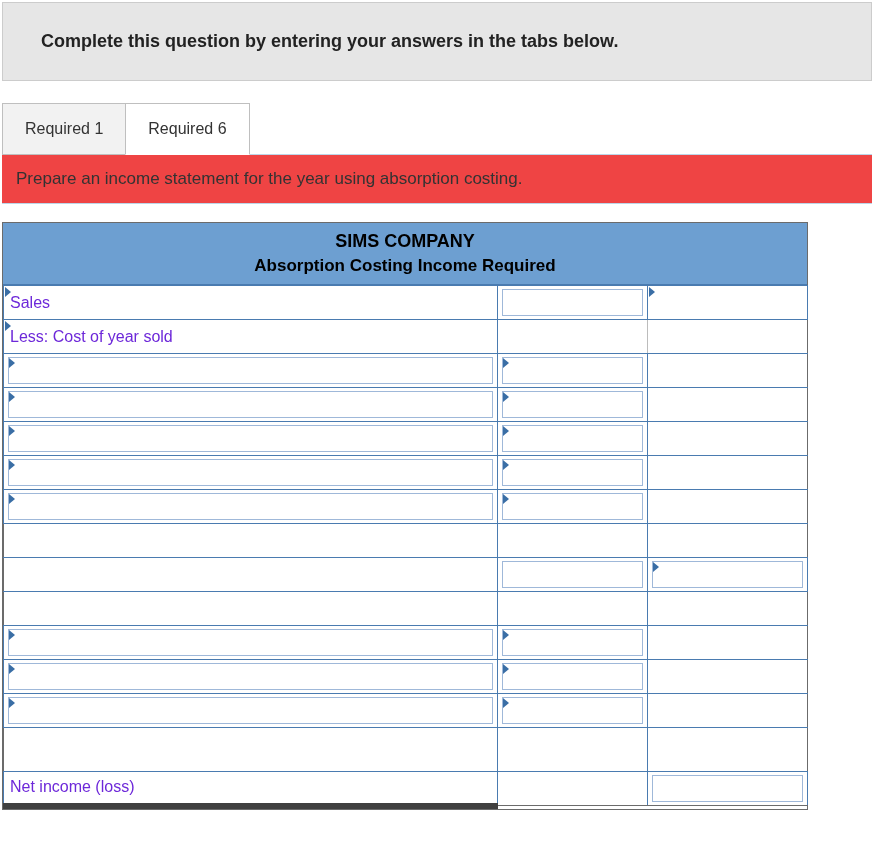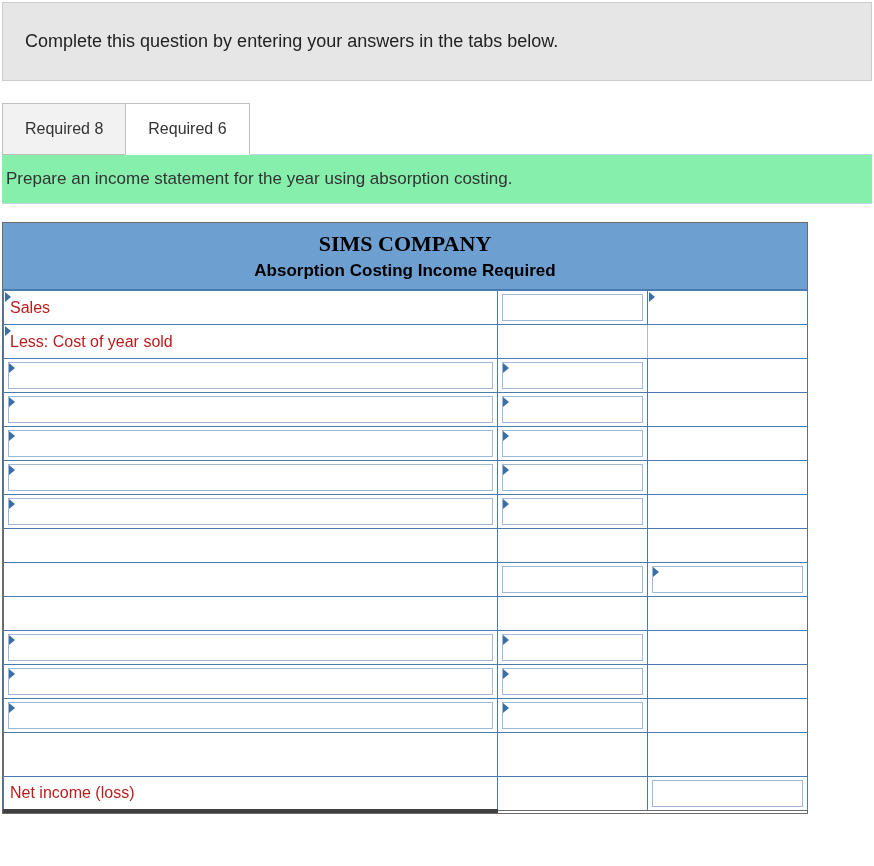--- a/index.html
+++ b/index.html
@@ -8,22 +8,22 @@
     padding: 0;
     font-family: Verdana, Arial, sans-serif;
     font-size: 16px;
     color: #333;
     background: #fff;
     width: 874px;
   }
   .instruction-bar {
     background: #e6e6e6;
     border: 1px solid #ccc;
-    padding: 28px 22px;
-    font-weight: normal;
+    padding: 28px 38px;
+    font-weight: bold;
     font-size: 18px;
     color: #222;
     margin: 2px 2px 0 2px;
   }
   .tabs {
     display: flex;
     margin-top: 22px;
     margin-left: 2px;
     position: relative;
   }
@@ -39,62 +39,61 @@
   .tab.inactive {
     background: #f2f2f2;
     border-right: none;
   }
   .tab.active {
     background: #ffffff;
     border-bottom: 1px solid #fff;
     z-index: 2;
   }
   .prompt-bar {
-    background: #86efac;
+    background: #ef4444;
     border-top: 1px solid #bcd6e8;
     border-bottom: 1px solid #bcd6e8;
-    padding: 14px 4px;
+    padding: 14px 14px;
     font-size: 17px;
     color: #333;
     margin-top: -1px;
     margin-left: 2px;
     margin-right: 2px;
   }
   .worksheet {
     margin: 18px 2px 0 2px;
     border: 1px solid #6b6b6b;
     width: 806px;
   }
   .ws-header {
     background: #6d9fd1;
     text-align: center;
     font-weight: bold;
     color: #000;
     border-bottom: 1px solid #4a7bb0;
   }
   .ws-header .title1 {
-    font-size: 22px;
+    font-size: 18px;
     padding: 8px 0 2px 0;
-    font-family: Liberation Serif, serif;
   }
   .ws-header .title2 {
     font-size: 17px;
     padding: 2px 0 8px 0;
   }
   table.ws {
     border-collapse: collapse;
     width: 100%;
     table-layout: fixed;
   }
   table.ws td {
     border: 1px solid #4a7bb0;
     height: 34px;
     padding: 0 6px;
     font-size: 16px;
-    color: #b91c1c;
+    color: #6d28d9;
     vertical-align: middle;
     position: relative;
     background: #fff;
   }
   td.col-label { width: 494px; }
   td.col-mid   { width: 150px; }
   td.col-right { width: 160px; }
 
   td.empty-cell {
     border: 1px solid #bcbcbc;
@@ -128,21 +127,21 @@
 </style>
 </head>
 <body>
 
 <div class="instruction-bar">
   <span>Complete this question by entering your answers in the tabs below.</span>
 </div>
 
 <div class="tabs">
   <div class="tab inactive">
-    <span>Required 8</span>
+    <span>Required 1</span>
   </div>
   <div class="tab active">
     <span>Required 6</span>
   </div>
 </div>
 
 <div class="prompt-bar">
   <span>Prepare an income statement for the year using absorption costing.</span>
 </div>
 
@@ -278,21 +277,21 @@
       <td class="col-right empty-cell" style="border-right:1px solid #6b6b6b;"></td>
     </tr>
 
     <tr>
       <td class="col-label empty-cell" style="height:44px;border-left:1px solid #6b6b6b;"></td>
       <td class="col-mid empty-cell" style="height:44px;"></td>
       <td class="col-right empty-cell" style="height:44px;border-right:1px solid #6b6b6b;"></td>
     </tr>
 
     <tr>
-      <td class="col-label" style="border-bottom:4px solid #404040;">
+      <td class="col-label" style="border-bottom:6px solid #404040;">
         <span>Net income (loss)</span>
       </td>
       <td class="col-mid empty-cell" style="border-bottom:1px solid #6b6b6b;"></td>
       <td class="col-right" style="border-bottom:1px solid #6b6b6b;">
         <div class="input-box"></div>
       </td>
     </tr>
 
   </tbody>
     </table>

